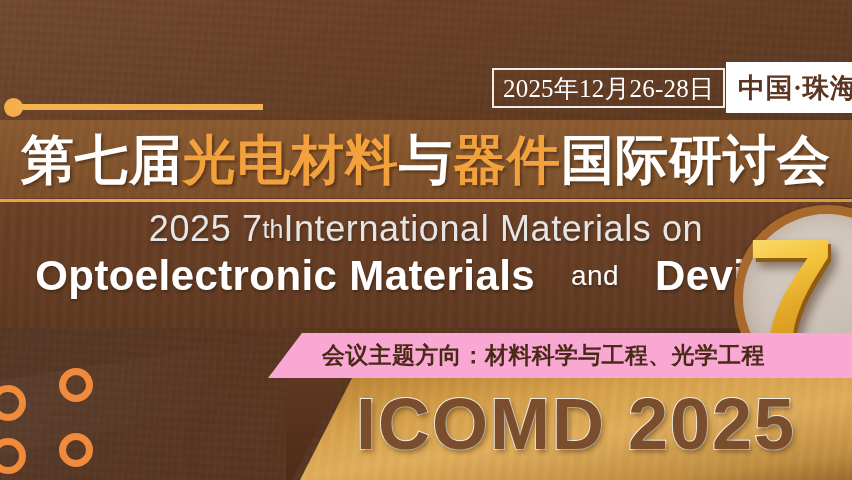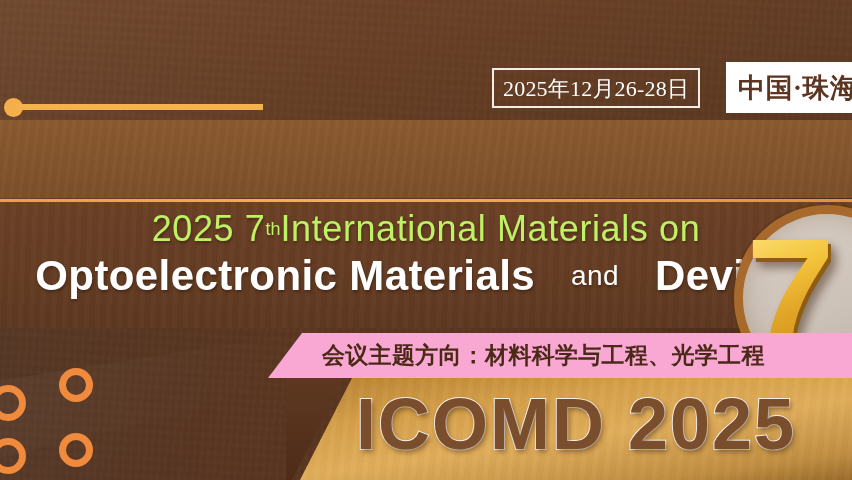--- a/index.html
+++ b/index.html
@@ -55,42 +55,42 @@
   .ring.r1{left:-10px;top:385px;width:22px;height:22px;}
   .ring.r2{left:-10px;top:438px;width:22px;height:22px;}
   .ring.r3{left:59px;top:368px;width:20px;height:20px;}
   .ring.r4{left:59px;top:433px;width:20px;height:20px;}
 
   
   .date-box{position:absolute;left:492px;top:68px;height:40px;
     box-sizing:border-box;border:2px solid #F2EDE6;padding:1px 9px 0 9px;
     display:flex;align-items:center;}
   .date-box .txt{font-family:"Liberation Serif","DejaVu Serif",serif;
-    font-size:22px;color:#FFFFFF;letter-spacing:.2px;white-space:nowrap;line-height:1;}
+    font-size:25px;color:#FFFFFF;letter-spacing:.2px;white-space:nowrap;line-height:1;}
   
   .loc-box{position:absolute;left:726px;top:62px;width:140px;height:51px;
     background:#FFFFFF;display:flex;align-items:center;padding-left:12px;box-sizing:border-box;}
   .loc-box .txt{font-family:"Liberation Serif","DejaVu Serif",serif;font-weight:bold;
     font-size:27px;color:#5B3520;white-space:nowrap;letter-spacing:.5px;}
 
   
   .cn-title{position:absolute;left:0;right:0;top:127px;height:66px;
     display:flex;align-items:center;justify-content:center;white-space:nowrap;}
   .cn-title span{font-family:"Liberation Serif","DejaVu Serif",serif;font-weight:bold;
     font-size:53px;letter-spacing:1px;line-height:1;
     text-shadow:2px 2px 3px rgba(40,18,5,.45);}
   .cn-w{color:#FFFFFF;}
   .cn-o{color:#F3A13C;}
 
   
   .en1{position:absolute;left:0;right:0;top:207px;height:44px;
     display:flex;align-items:center;justify-content:center;
-    color:#bef264;font-size:36px;letter-spacing:.6px;white-space:nowrap;
+    color:#e5e5e5;font-size:36px;letter-spacing:.6px;white-space:nowrap;
     text-shadow:1px 2px 3px rgba(30,12,2,.40);}
-  .en1 .sup{font-size:18px;vertical-align:super;letter-spacing:0;}
+  .en1 .sup{font-size:25px;vertical-align:super;letter-spacing:0;}
   .en2{position:absolute;left:0;right:0;top:250px;height:52px;
     display:flex;align-items:center;justify-content:center;white-space:nowrap;
     color:#FFFFFF;font-size:42px;font-weight:bold;letter-spacing:.4px;
     text-shadow:1px 2px 3px rgba(30,12,2,.40);gap:12px;}
   .en2 .lite{font-weight:normal;font-size:28px;}
 
   
   .theme-wrap{position:absolute;left:268px;top:333px;width:584px;height:45px;
     background:#f9a8d4;
     clip-path:polygon(34px 0, 100% 0, 100% 100%, 0 100%);
@@ -161,20 +161,27 @@
   <div class="ring r4"></div>
 
   <div class="date-box">
     <span class="txt">2025年12月26-28日</span>
   </div>
 
   <div class="loc-box">
     <span class="txt">中国·珠海</span>
   </div>
 
+  <div class="cn-title">
+    <span class="cn-w">第七届</span>
+      <span class="cn-o">光电材料</span>
+      <span class="cn-w">与</span>
+      <span class="cn-o">器件</span>
+      <span class="cn-w">国际研讨会</span>
+  </div>
 
   <div class="en1">
     <span>2025 7</span>
       <span class="sup">th</span>
       <span> International Materials on</span>
   </div>
 
   <div class="en2">
     <span>Optoelectronic Materials</span>&nbsp;<span class="lite">and</span>&nbsp;<span>Devices</span>
   </div>

